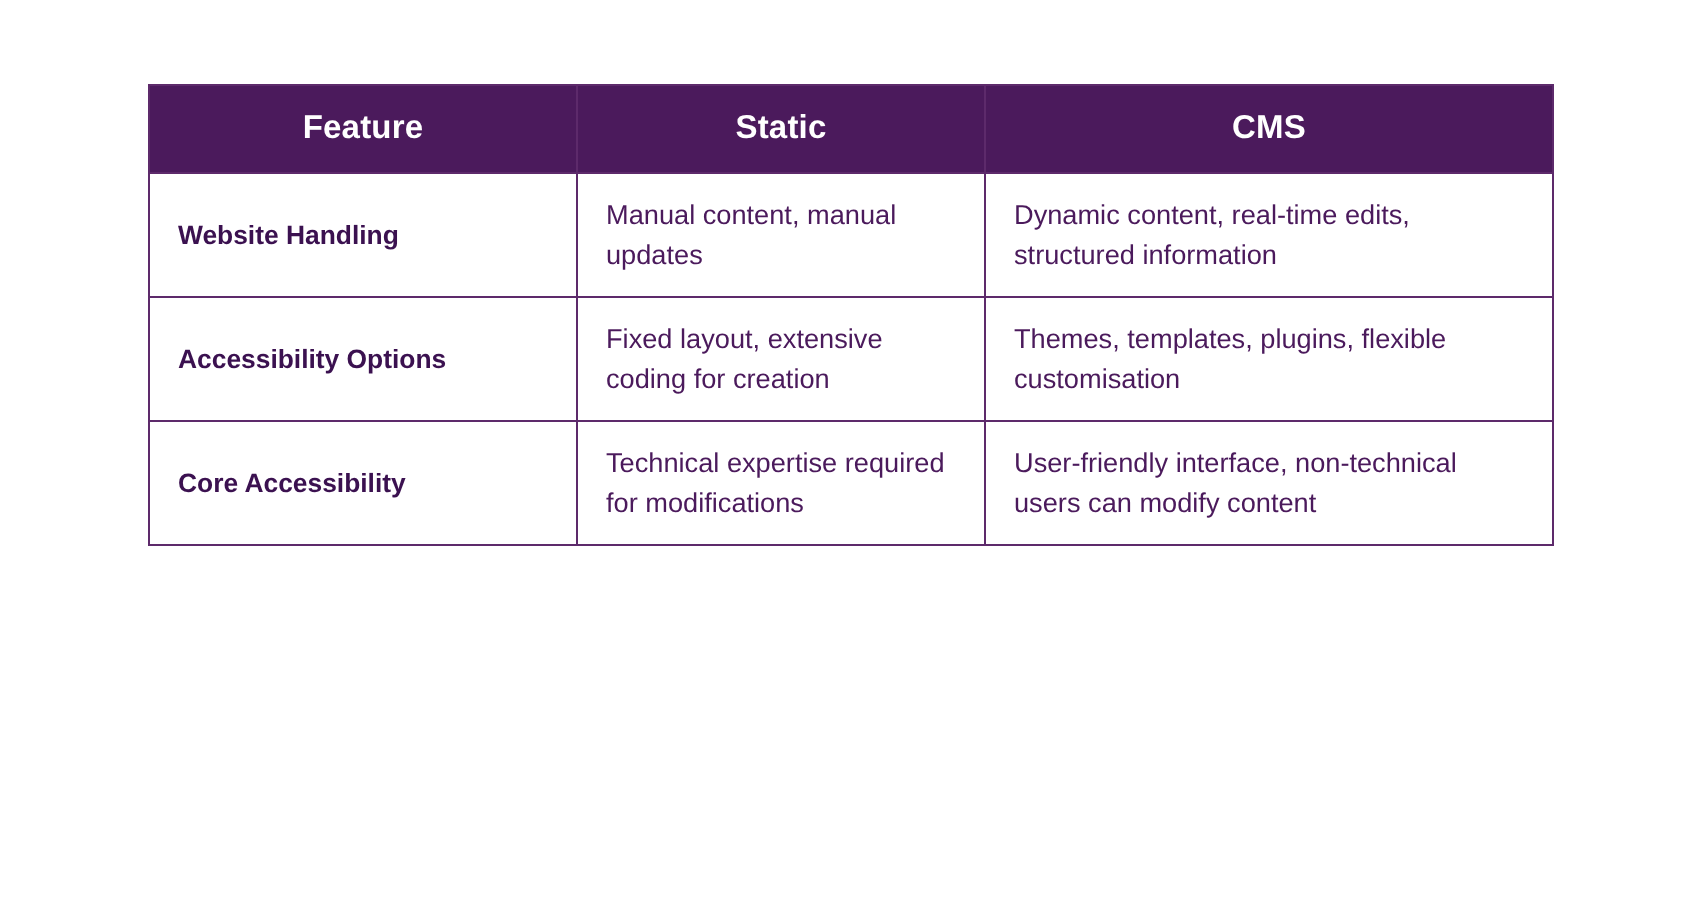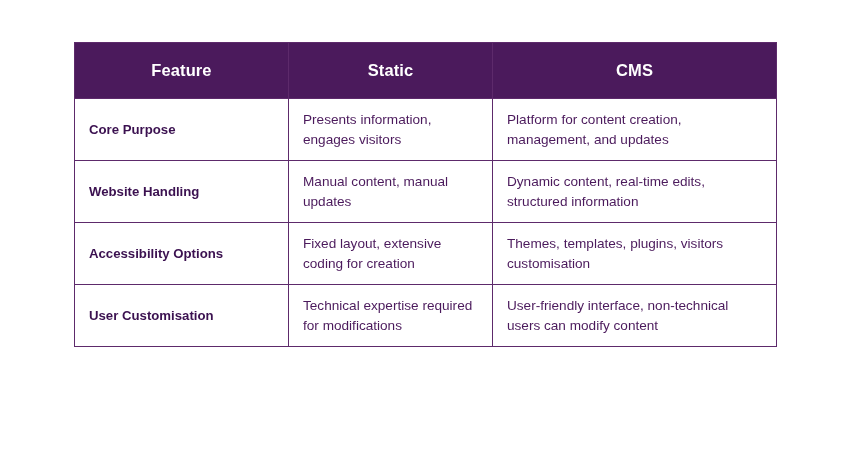--- a/index.html
+++ b/index.html
@@ -35,21 +35,21 @@
     border: 1px solid #5d2a6b;
     vertical-align: middle;
     box-sizing: border-box;
   }
   thead th {
     background: #4b1a5c;
     color: #ffffff;
     font-size: 16.5px;
     font-weight: bold;
     text-align: center;
-    height: 56px;
+    height: 44px;
     padding: 6px 4px;
     border: 1px solid #4b1a5c;
     letter-spacing: 0.1px;
   }
   tbody td {
     background: #ffffff;
     height: 62px;
     padding: 10px 14px;
   }
   td.feature-cell {
@@ -81,35 +81,30 @@
       </colgroup>
       <thead>
         <tr>
           <th>Feature</th>
           <th>Static</th>
           <th>CMS</th>
         </tr>
       </thead>
       <tbody>
         <tr>
-          <td class="feature-cell">Core Purpose</td>
-          <td class="detail-cell">Presents information, engages visitors</td>
-          <td class="detail-cell">Platform for content creation, management, and updates</td>
-        </tr>
-        <tr>
           <td class="feature-cell">Website Handling</td>
           <td class="detail-cell">Manual content, manual updates</td>
           <td class="detail-cell">Dynamic content, real-time edits, structured information</td>
         </tr>
         <tr>
           <td class="feature-cell">Accessibility Options</td>
           <td class="detail-cell">Fixed layout, extensive coding for creation</td>
-          <td class="detail-cell">Themes, templates, plugins, visitors customisation</td>
+          <td class="detail-cell">Themes, templates, plugins, flexible customisation</td>
         </tr>
         <tr>
-          <td class="feature-cell">User Customisation</td>
+          <td class="feature-cell">Core Accessibility</td>
           <td class="detail-cell">Technical expertise required for modifications</td>
           <td class="detail-cell">User-friendly interface, non-technical users can modify content</td>
         </tr>
       </tbody>
     </table>
   </div>
 </div>
 
 </body></html>

